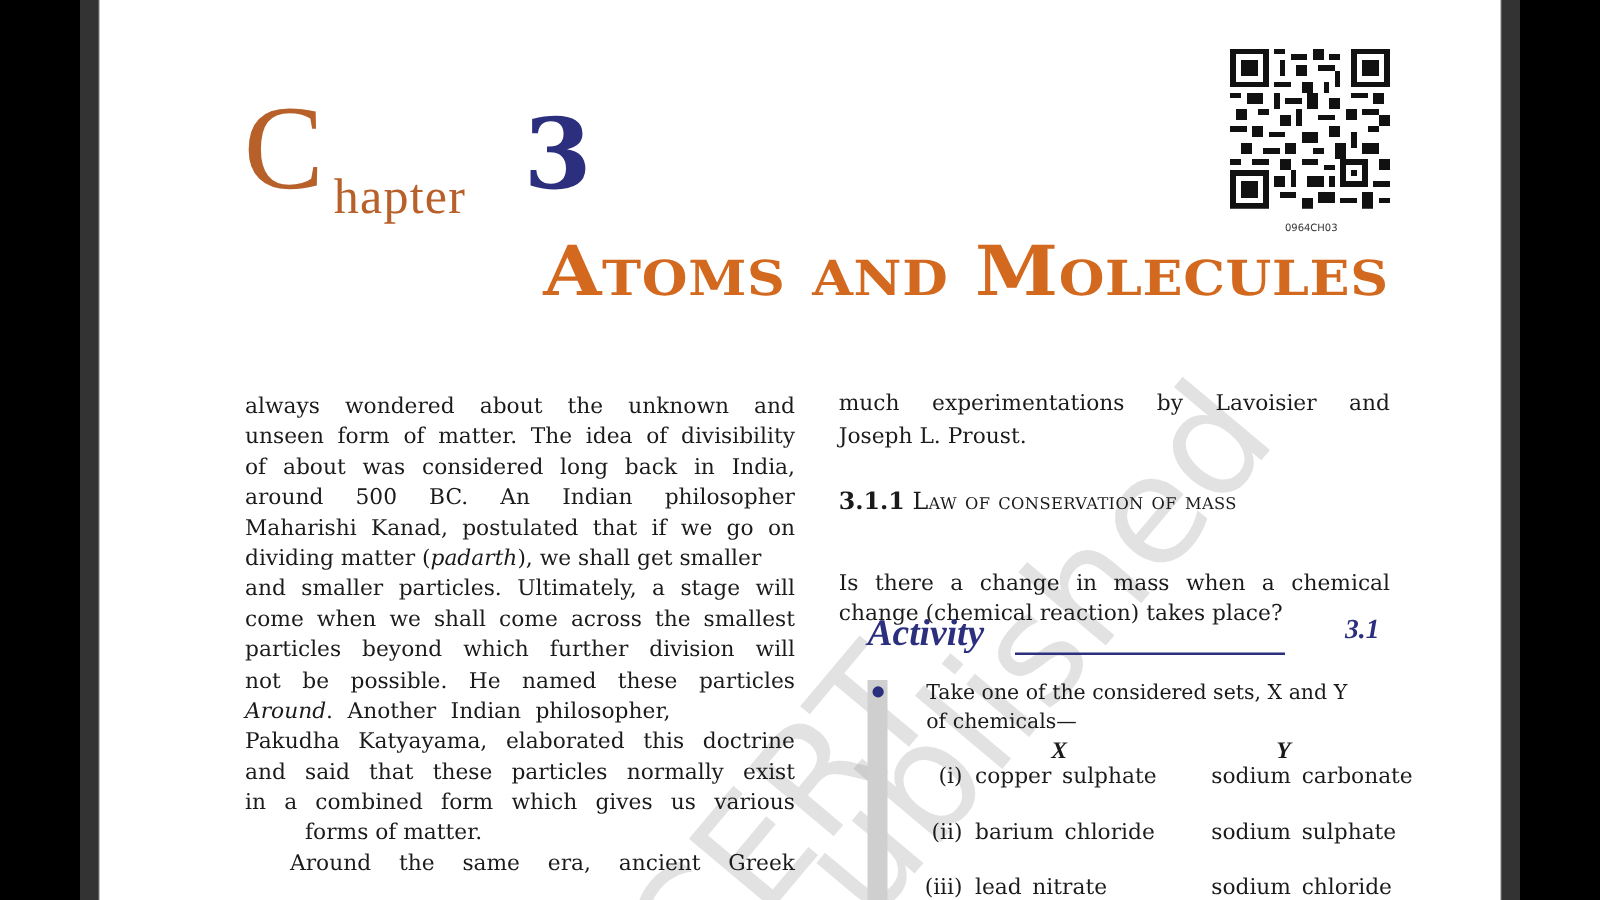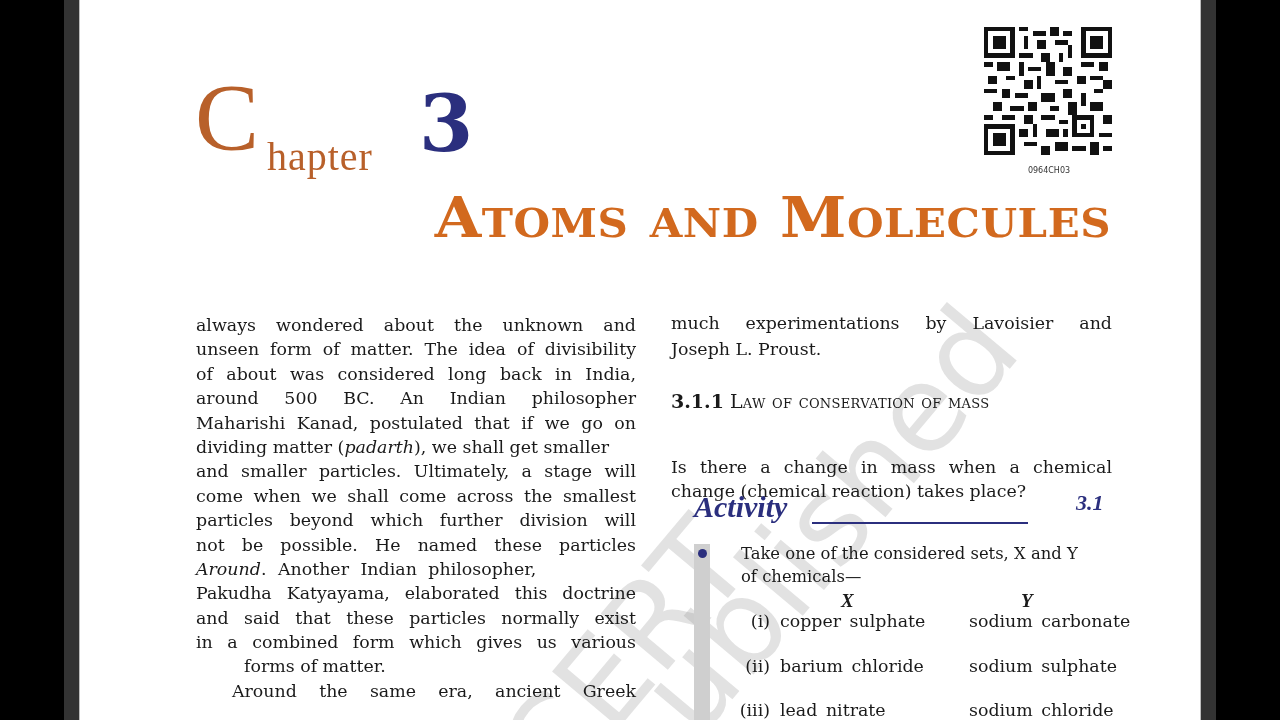--- a/index.html
+++ b/index.html
@@ -34,21 +34,21 @@
       color: #b8602a; font-size: 40px; position: absolute; left: 72px; top: 46px;
       letter-spacing: 1px;
       margin-top: 25px;
     }
     .chapter-num {
       color: #2b2f7e; font-size: 78px; font-weight: bold; position: absolute; left: 224px; top: 16px;
       font-family: "DejaVu Serif", serif;
     }
     
     .qr-box {
-      position: absolute; left: 890px; top: 10px; width: 160px; height: 170px;
+      position: absolute; left: 890px; top: 22px; width: 160px; height: 170px;
       background: #ffffff;
     }
     .qr-code { position: absolute; left: 15px; top: 17px; width: 128px; height: 128px; }
     .qr-caption {
       position: absolute; left: 0; top: 156px; width: 160px; text-align: center;
       font-family: "DejaVu Sans", sans-serif; font-size: 8px; color: #333;
     }
     
     .chapter-title {
       position: absolute; right: 90px; top: 190px;

